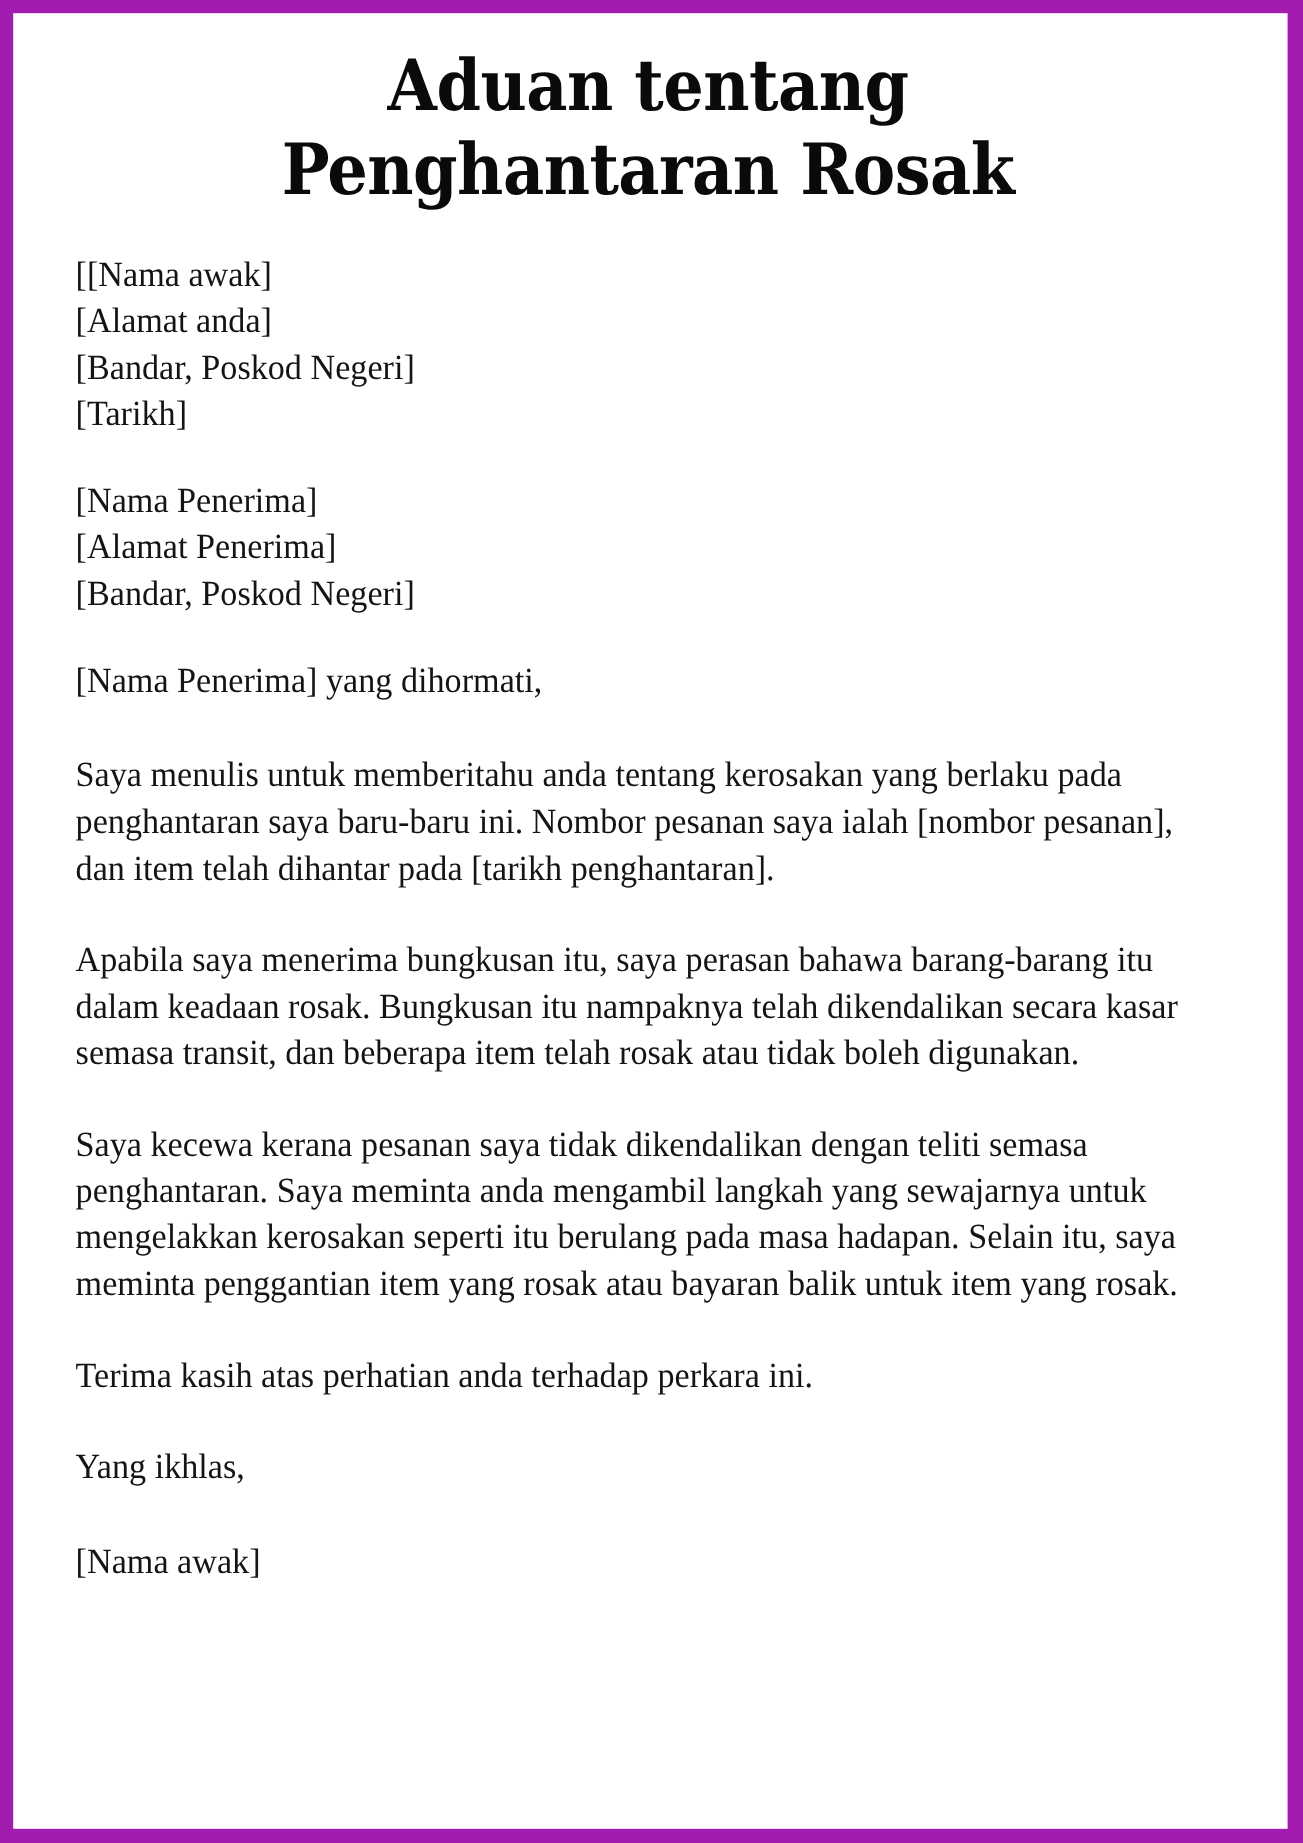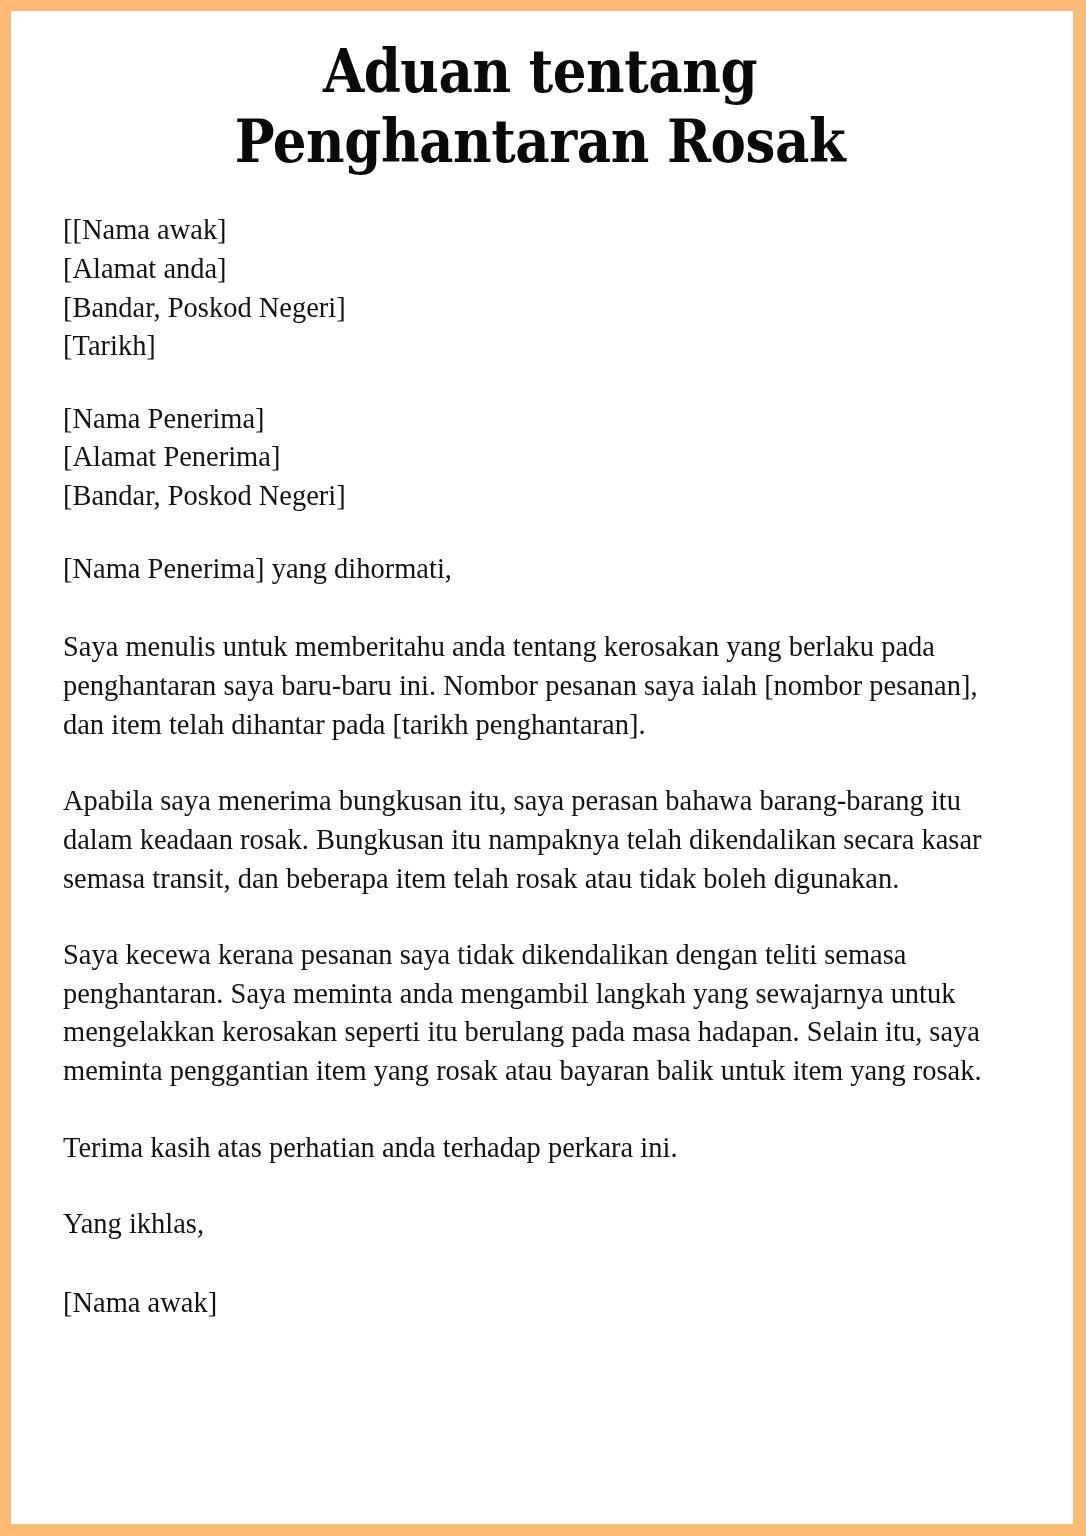--- a/index.html
+++ b/index.html
@@ -13,21 +13,21 @@
     height: 1536px;
     overflow: hidden;
     font-family: "Liberation Serif", "DejaVu Serif", serif;
   }
 
   #page-frame {
     position: relative;
     box-sizing: border-box;
     width: 1086px;
     height: 1536px;
-    background: #fdba74;
+    background: #a21caf;
     padding: 11px 13px 12px 11px;
   }
 
   #page-sheet {
     box-sizing: border-box;
     width: 100%;
     height: 100%;
     background: #ffffff;
     padding: 26px 56px 0 52px;
     overflow: hidden;

